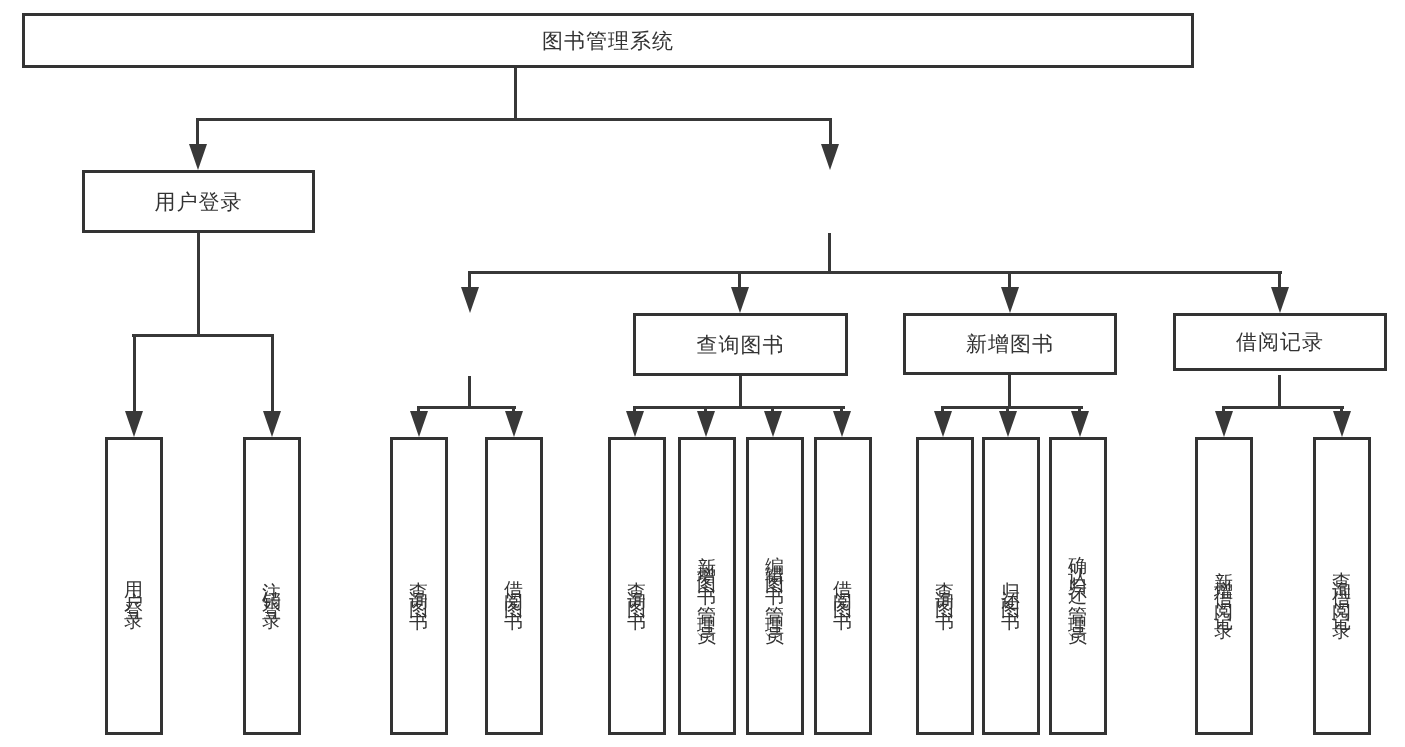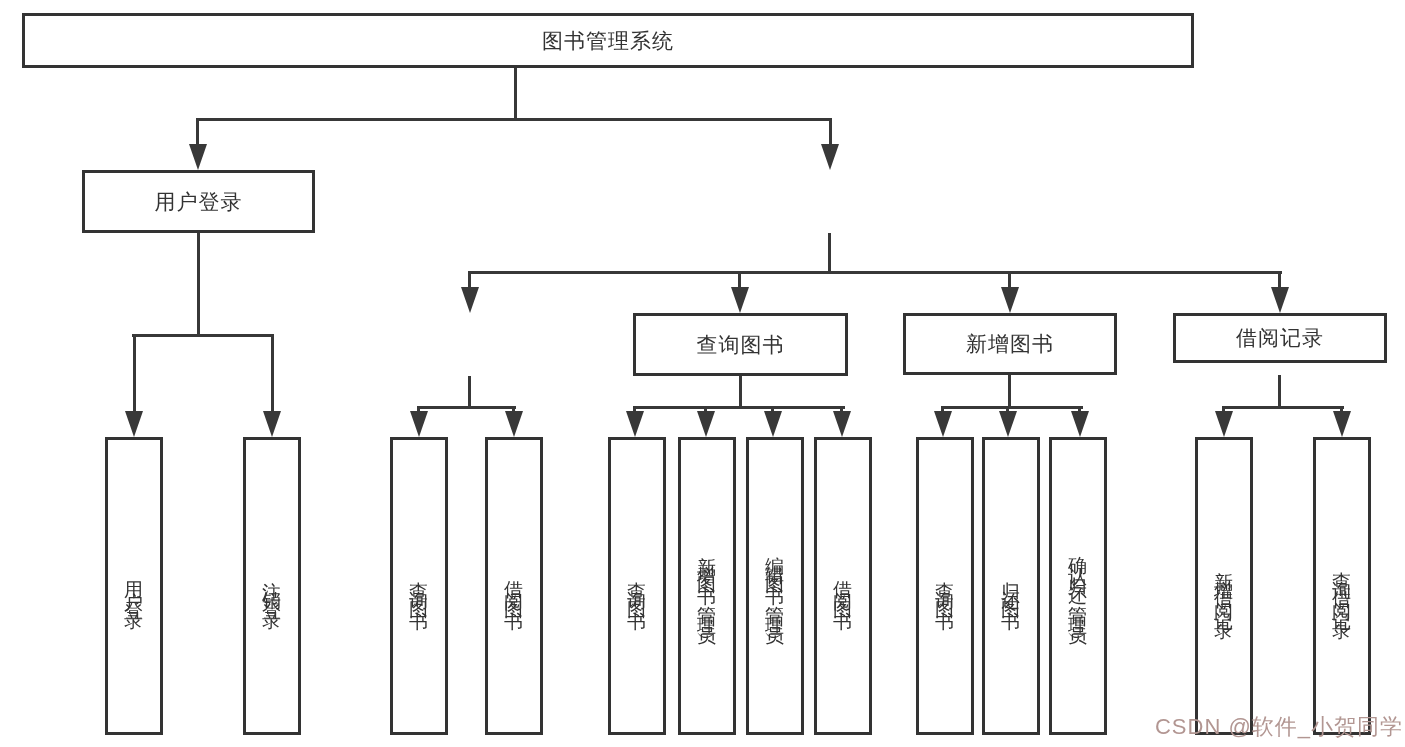--- a/index.html
+++ b/index.html
@@ -57,21 +57,21 @@
   <div class="vline" style="left:738px;top:271px;height:22px;"></div>
   <div class="vline" style="left:1008px;top:271px;height:22px;"></div>
   <div class="vline" style="left:1278px;top:271px;height:22px;"></div>
   <div class="arrowhead" style="left:461px;top:287px;"></div>
   <div class="arrowhead" style="left:731px;top:287px;"></div>
   <div class="arrowhead" style="left:1001px;top:287px;"></div>
   <div class="arrowhead" style="left:1271px;top:287px;"></div>
 
   <div class="box" style="left:633px;top:313px;width:215px;height:63px;">查询图书</div>
   <div class="box" style="left:903px;top:313px;width:214px;height:62px;">新增图书</div>
-  <div class="box" style="left:1173px;top:313px;width:214px;height:50px;">借阅记录</div>
+  <div class="box" style="left:1173px;top:313px;width:214px;height:58px;">借阅记录</div>
 
   <div class="vline" style="left:468px;top:376px;height:33px;"></div>
   <div class="hline" style="left:417px;top:406px;width:99px;"></div>
   <div class="vline" style="left:417px;top:406px;height:10px;"></div>
   <div class="vline" style="left:512px;top:406px;height:10px;"></div>
   <div class="arrowhead" style="left:410px;top:411px;"></div>
   <div class="arrowhead" style="left:505px;top:411px;"></div>
 
   <div class="vline" style="left:739px;top:376px;height:33px;"></div>
   <div class="hline" style="left:633px;top:406px;width:212px;"></div>
@@ -111,15 +111,14 @@
   <div class="box vbox" style="left:746px;top:437px;width:58px;height:298px;">编辑图书（管理员）</div>
   <div class="box vbox" style="left:814px;top:437px;width:58px;height:298px;">借阅图书</div>
 
   <div class="box vbox" style="left:916px;top:437px;width:58px;height:298px;">查询图书</div>
   <div class="box vbox" style="left:982px;top:437px;width:58px;height:298px;">归还图书</div>
   <div class="box vbox" style="left:1049px;top:437px;width:58px;height:298px;">确认归还（管理员）</div>
 
   <div class="box vbox" style="left:1195px;top:437px;width:58px;height:298px;">新增借阅记录</div>
   <div class="box vbox" style="left:1313px;top:437px;width:58px;height:298px;">查询借阅记录</div>
 
-  <div class="watermark">CSDN @软件_小贺同学</div>
 
 </div>
 
 </body></html>

